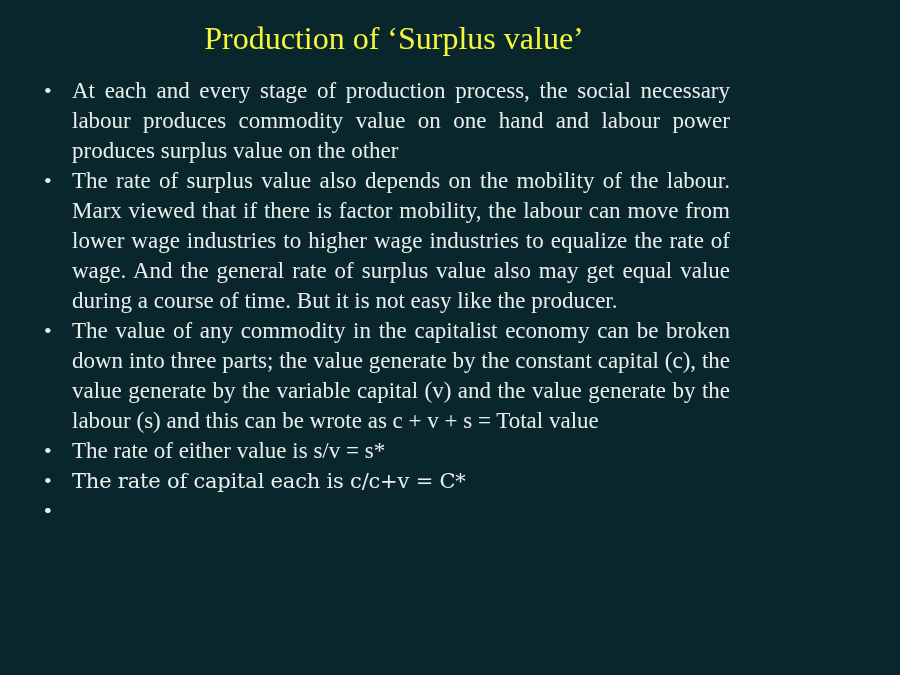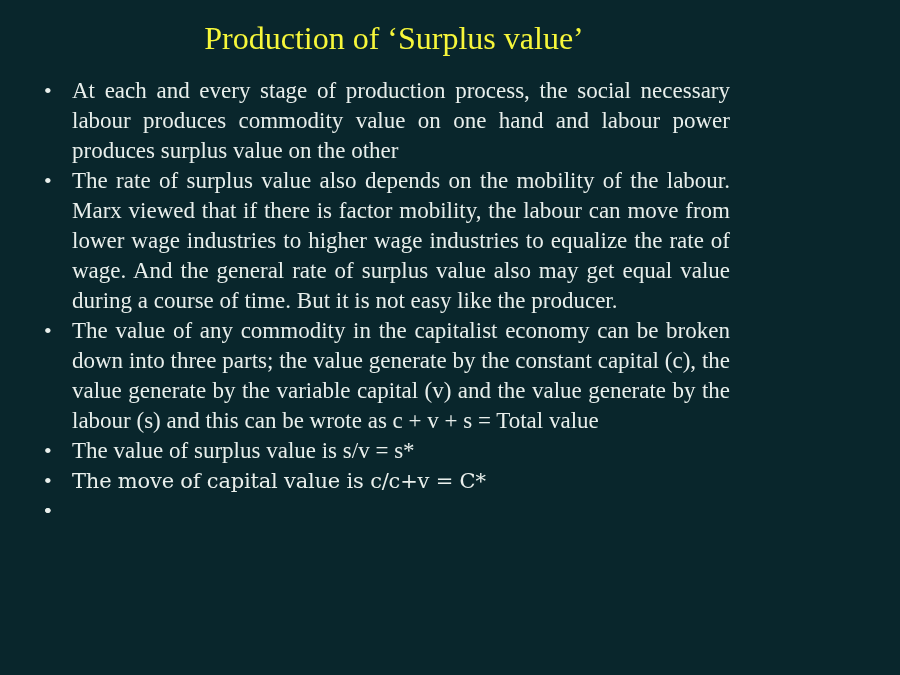--- a/index.html
+++ b/index.html
@@ -76,25 +76,25 @@
     <li>
       <span class="dot">•</span>
       <span class="txt">The rate of surplus value also depends on the mobility of the labour. Marx viewed that if there is factor mobility, the labour can move from lower wage industries to higher wage industries to equalize the rate of wage. And the general rate of surplus value also may get equal value during a course of time. But it is not easy like the producer.</span>
     </li>
     <li>
       <span class="dot">•</span>
       <span class="txt">The value of any commodity in the capitalist economy can be broken down into three parts; the value generate by the constant capital (c), the value generate by the variable capital (v) and the value generate by the labour (s) and this can be wrote as c + v + s = Total value</span>
     </li>
     <li>
       <span class="dot">•</span>
-      <span class="txt">The value of surplus value is s/v = s*</span>
+      <span class="txt">The rate of either value is s/v = s*</span>
     </li>
     <li class="alt-face">
       <span class="dot">•</span>
-      <span class="txt">The move of capital value is c/c+v = C*</span>
+      <span class="txt">The rate of capital each is c/c+v = C*</span>
     </li>
     <li class="alt-face">
       <span class="dot">•</span>
     </li>
     <li>
       <span class="dot">•</span>
     </li>
   </ul>
 </div>
 

